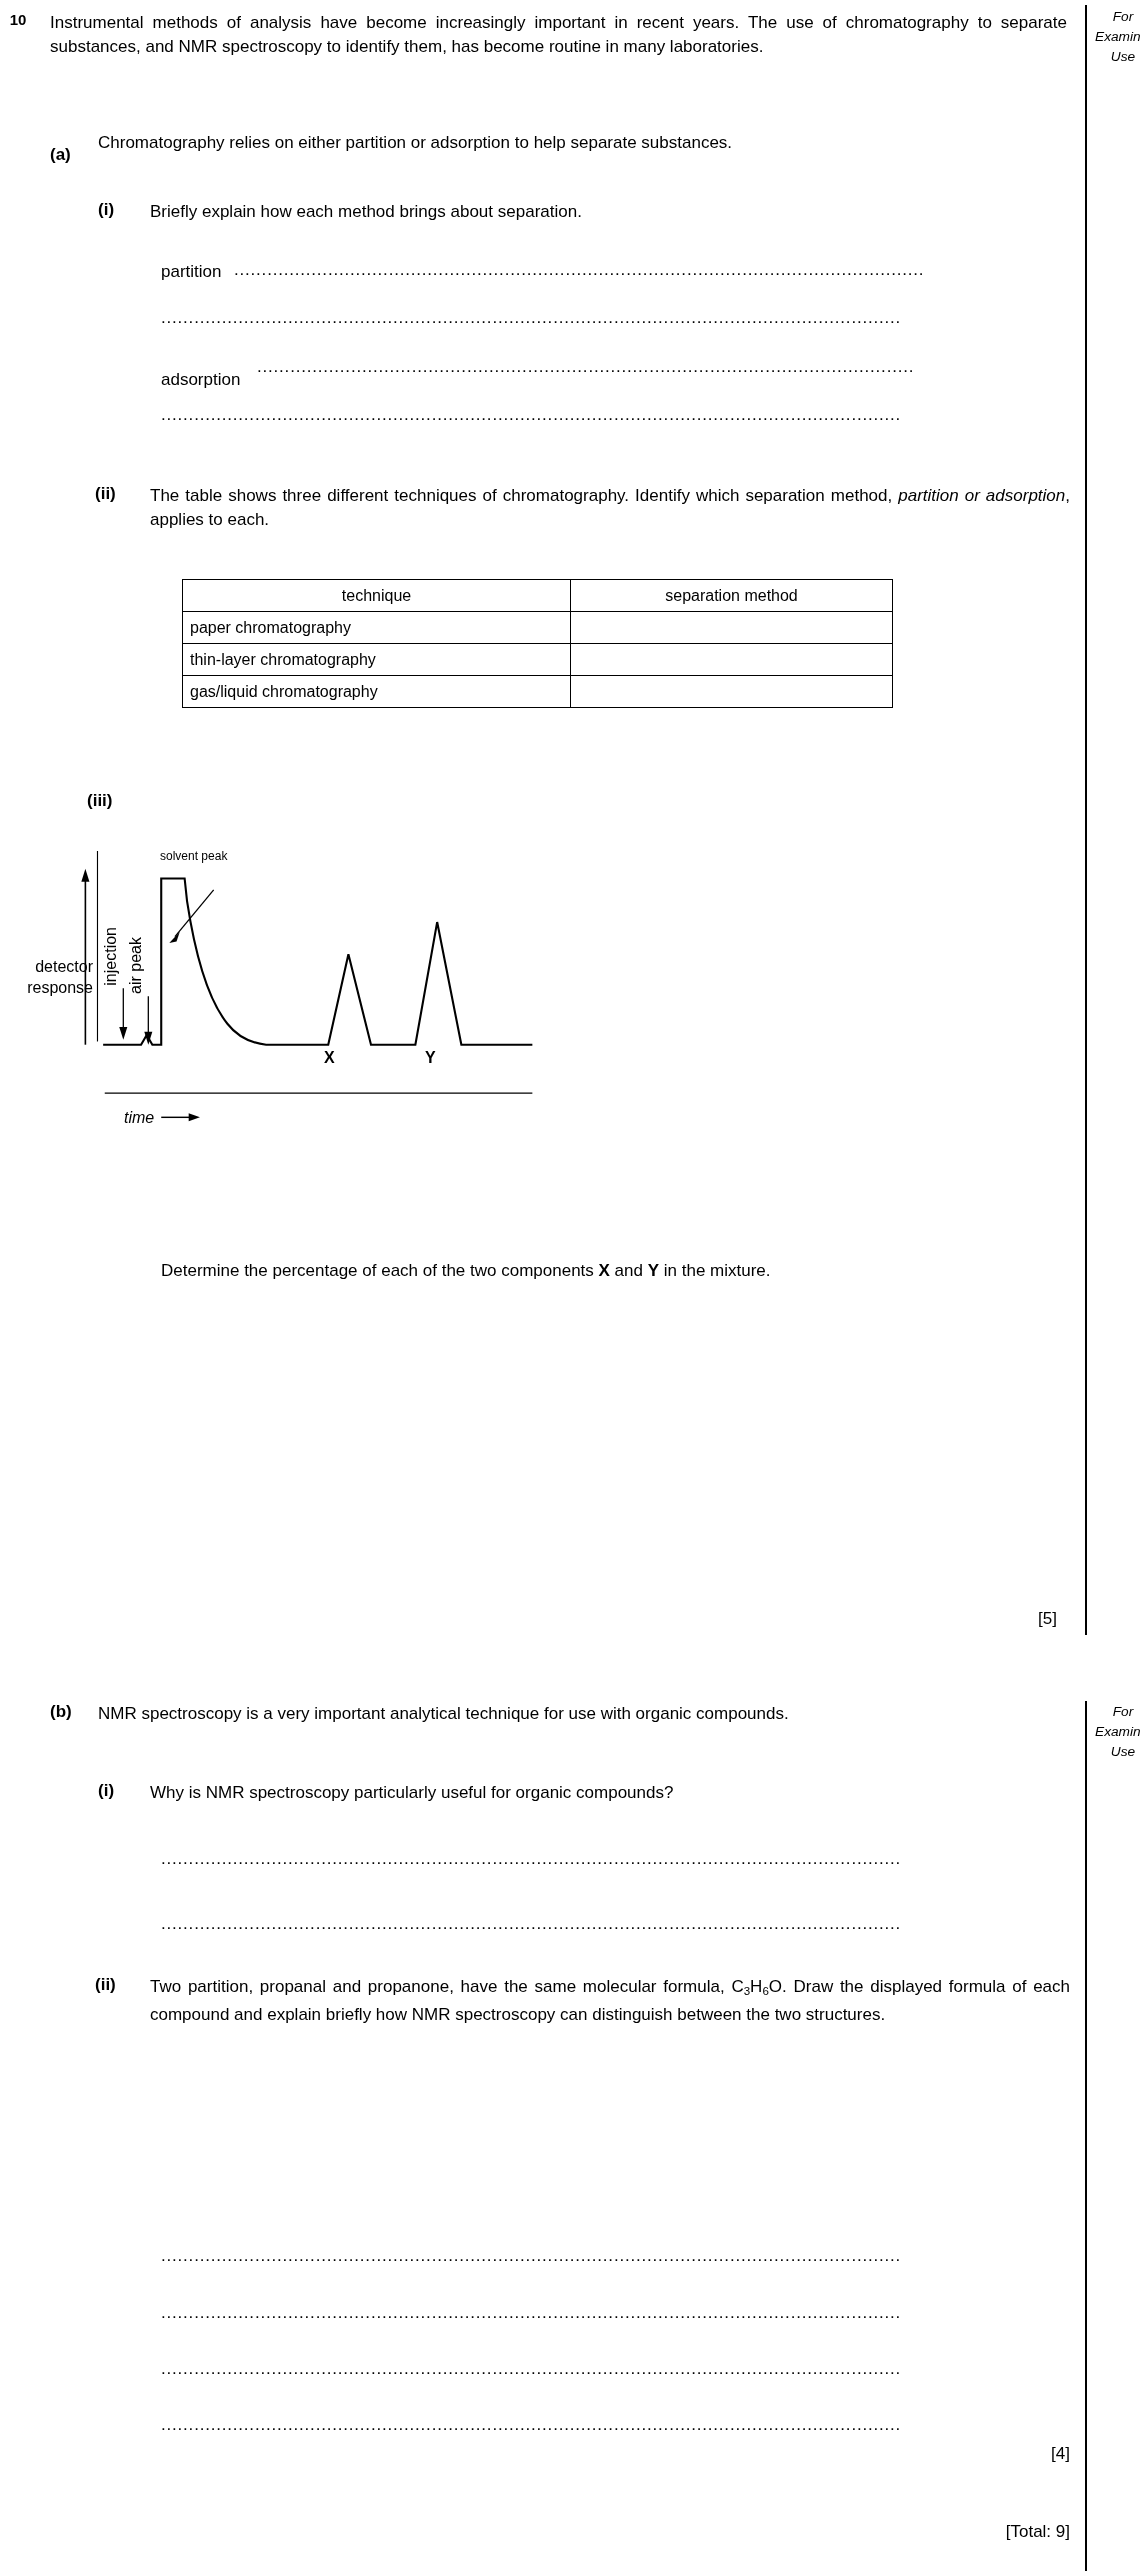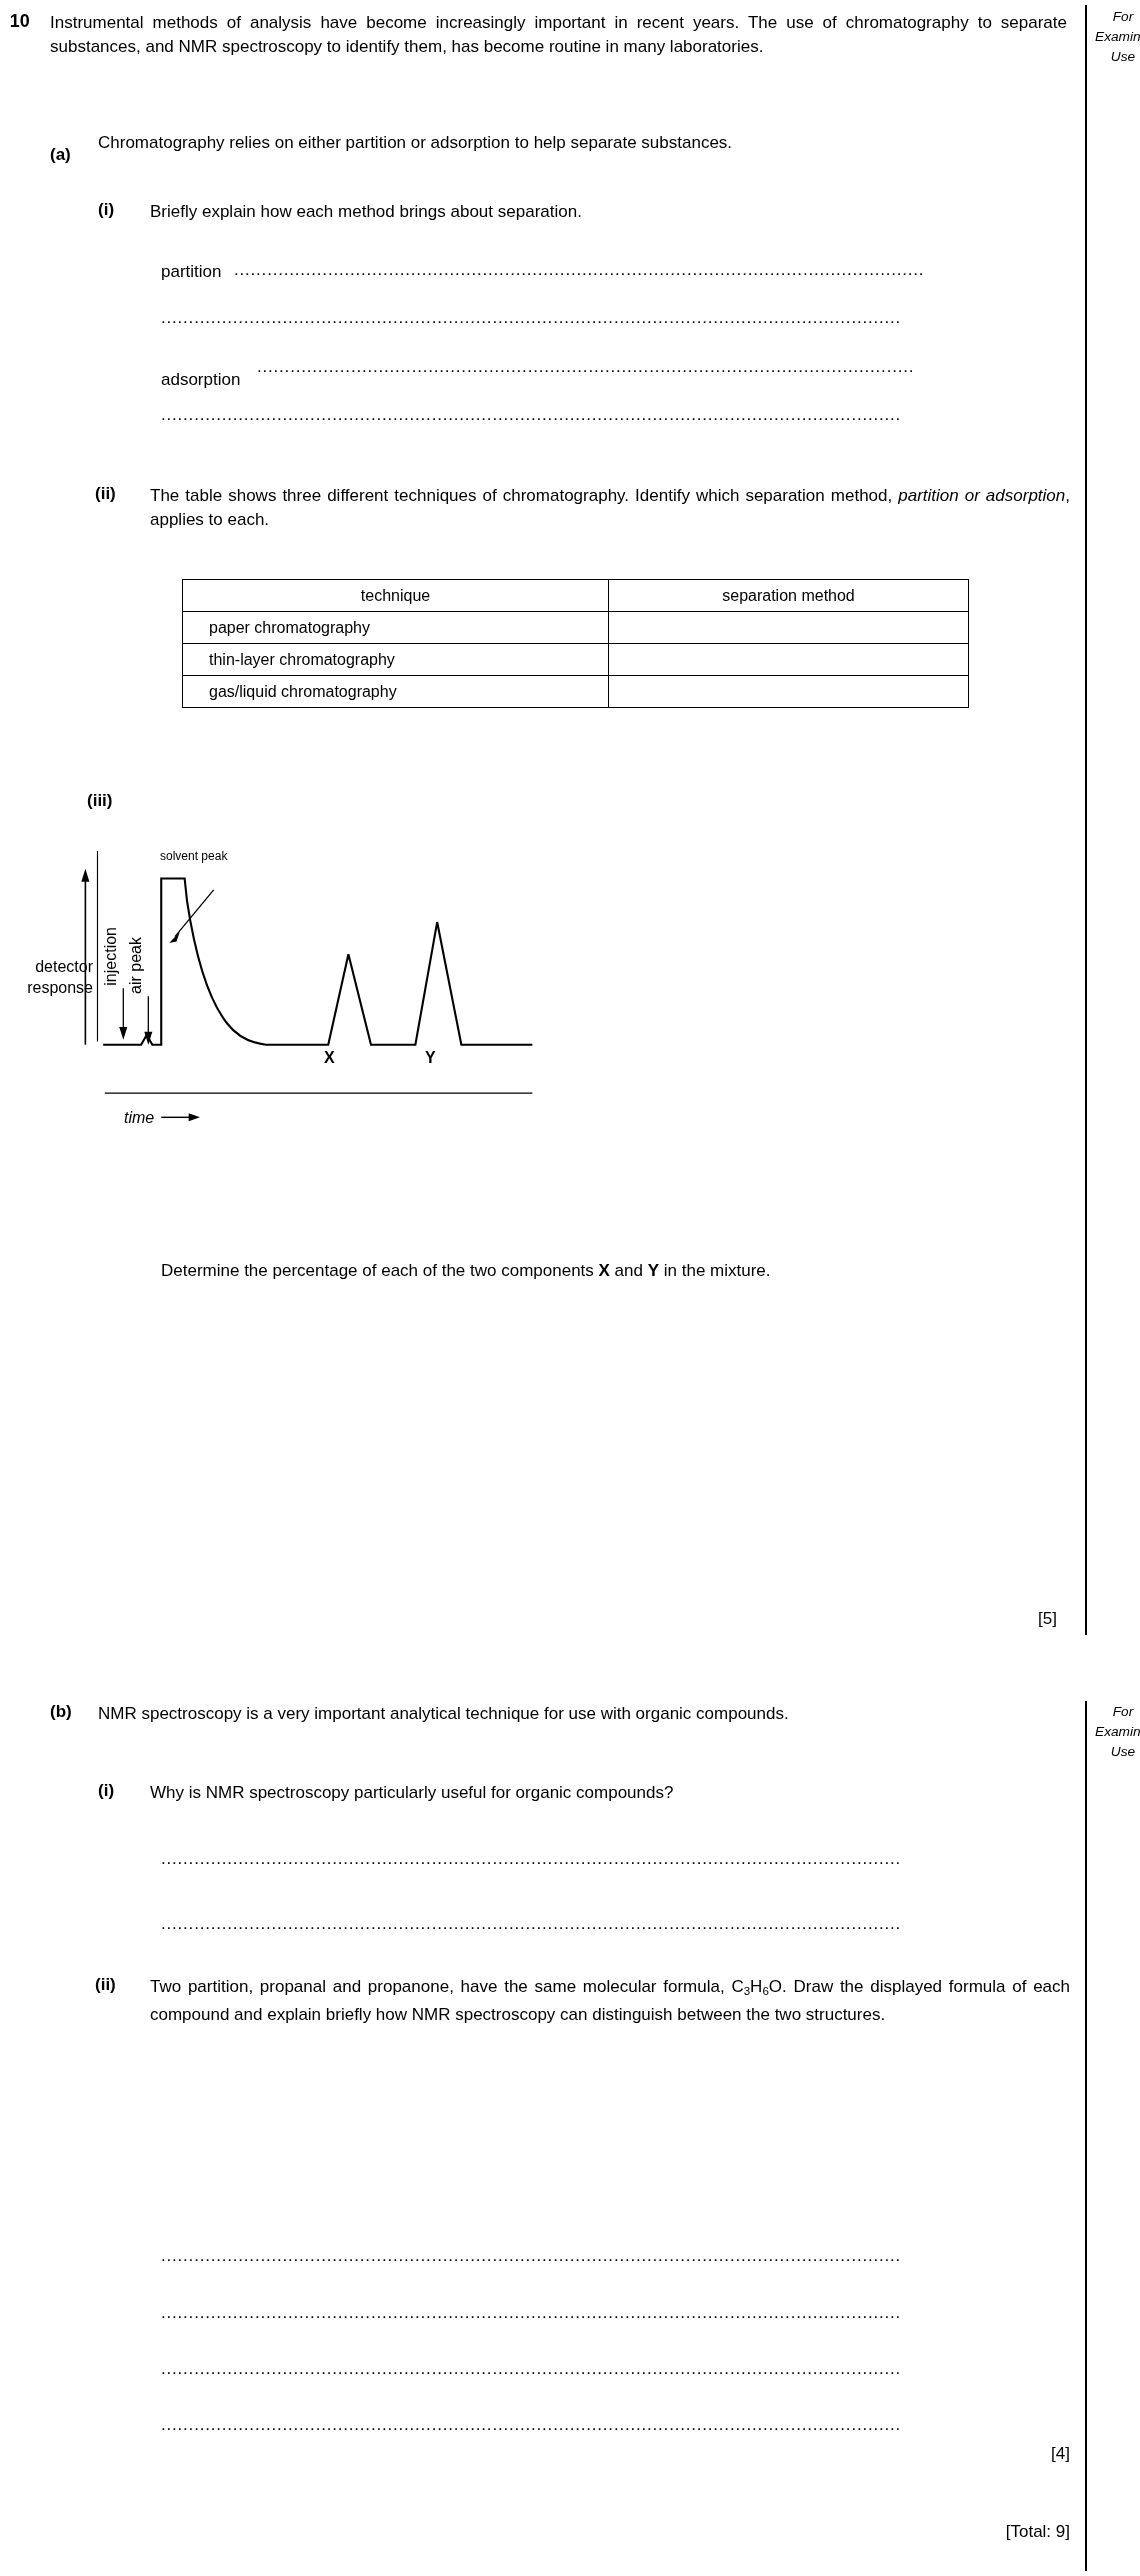--- a/index.html
+++ b/index.html
@@ -34,21 +34,21 @@
     font-size: 13.7px;
     line-height: 20px;
     text-align: center;
   }
   .examiner-box div { white-space: nowrap; }
 
   
   .qnum {
     position: absolute;
     font-weight: bold;
-    font-size: 18px;
+    font-size: 15px;
   }
   .blk {
     position: absolute;
     font-size: 17px;
     line-height: 24px;
   }
   .just { text-align: justify; text-align-last: left; }
   .lbl {
     position: absolute;
     font-weight: bold;
@@ -77,21 +77,21 @@
 
   
   .qtable {
     position: absolute;
     border-collapse: collapse;
     font-size: 16px;
   }
   .qtable td, .qtable th {
     border: 1.3px solid #000;
     height: 31px;
-    padding: 0 26px;
+    padding: 0 7px;
     font-weight: normal;
   }
   .qtable .c1 { width: 373px; }
   .qtable .c2 { width: 307px; }
   .qtable .hdr { text-align: center; }
   .qtable .cell { text-align: left; }
 
   
   .chart-wrap { position: absolute; }
   .axis-title {

